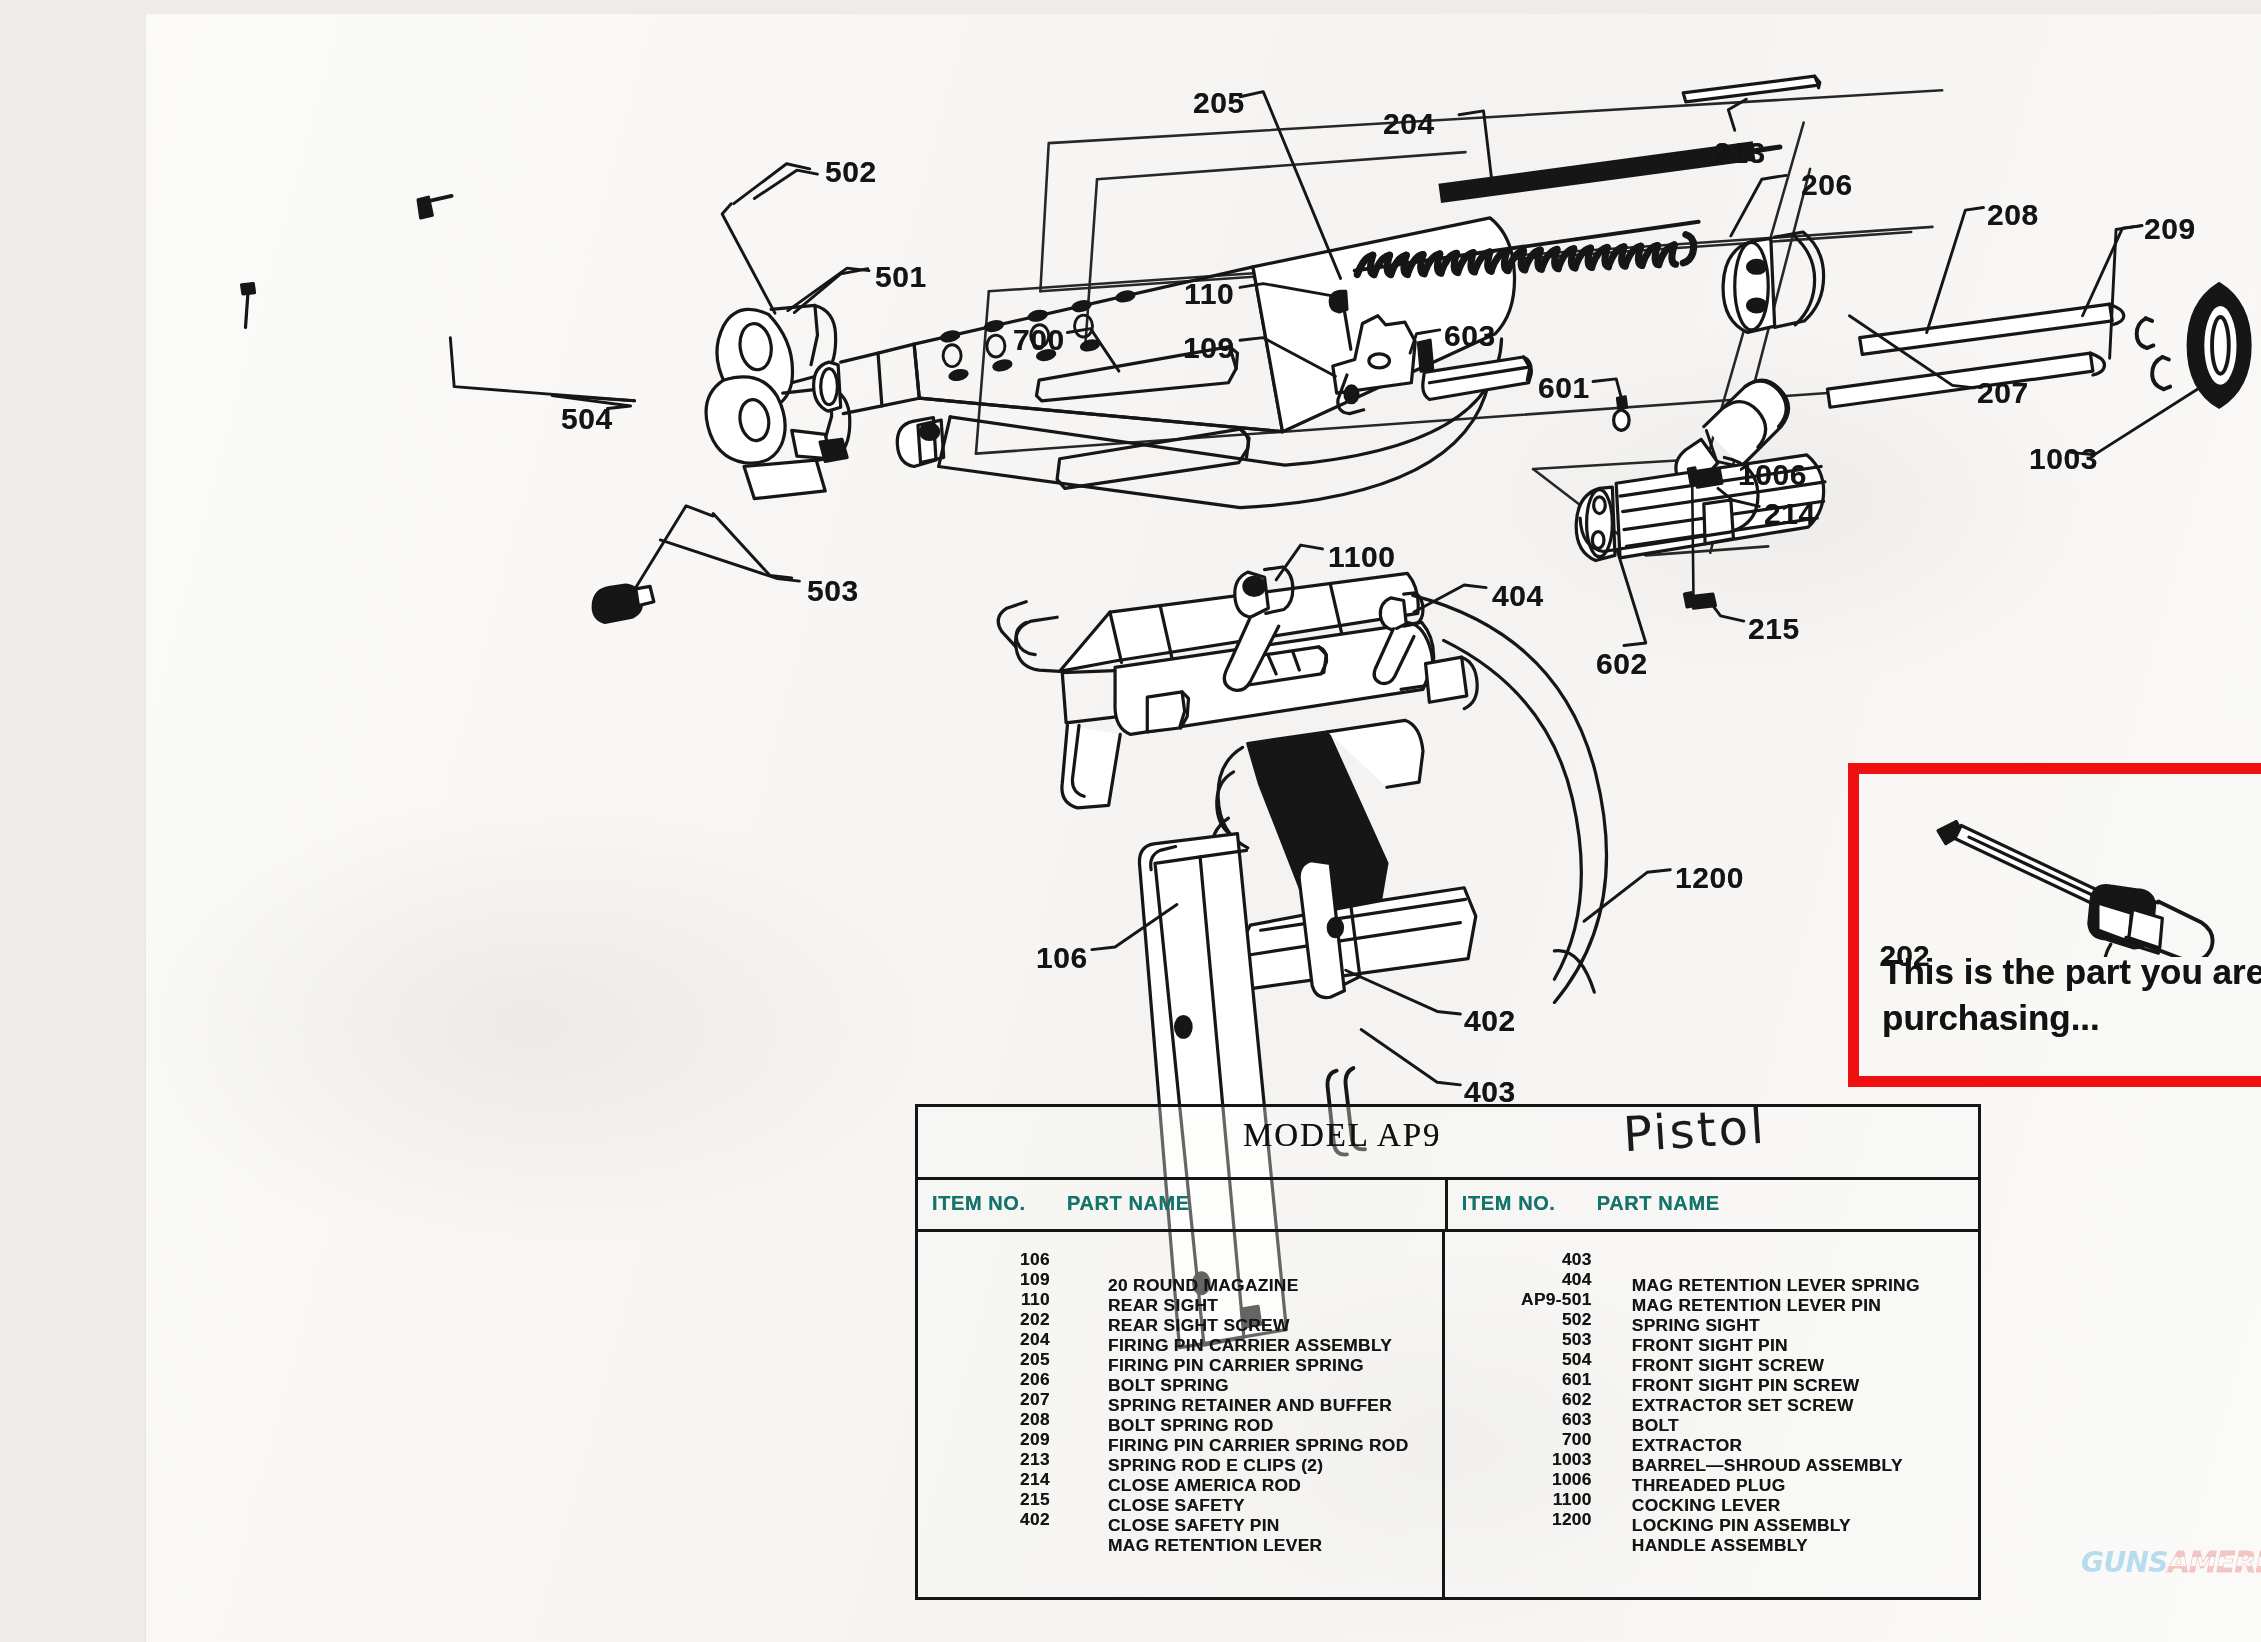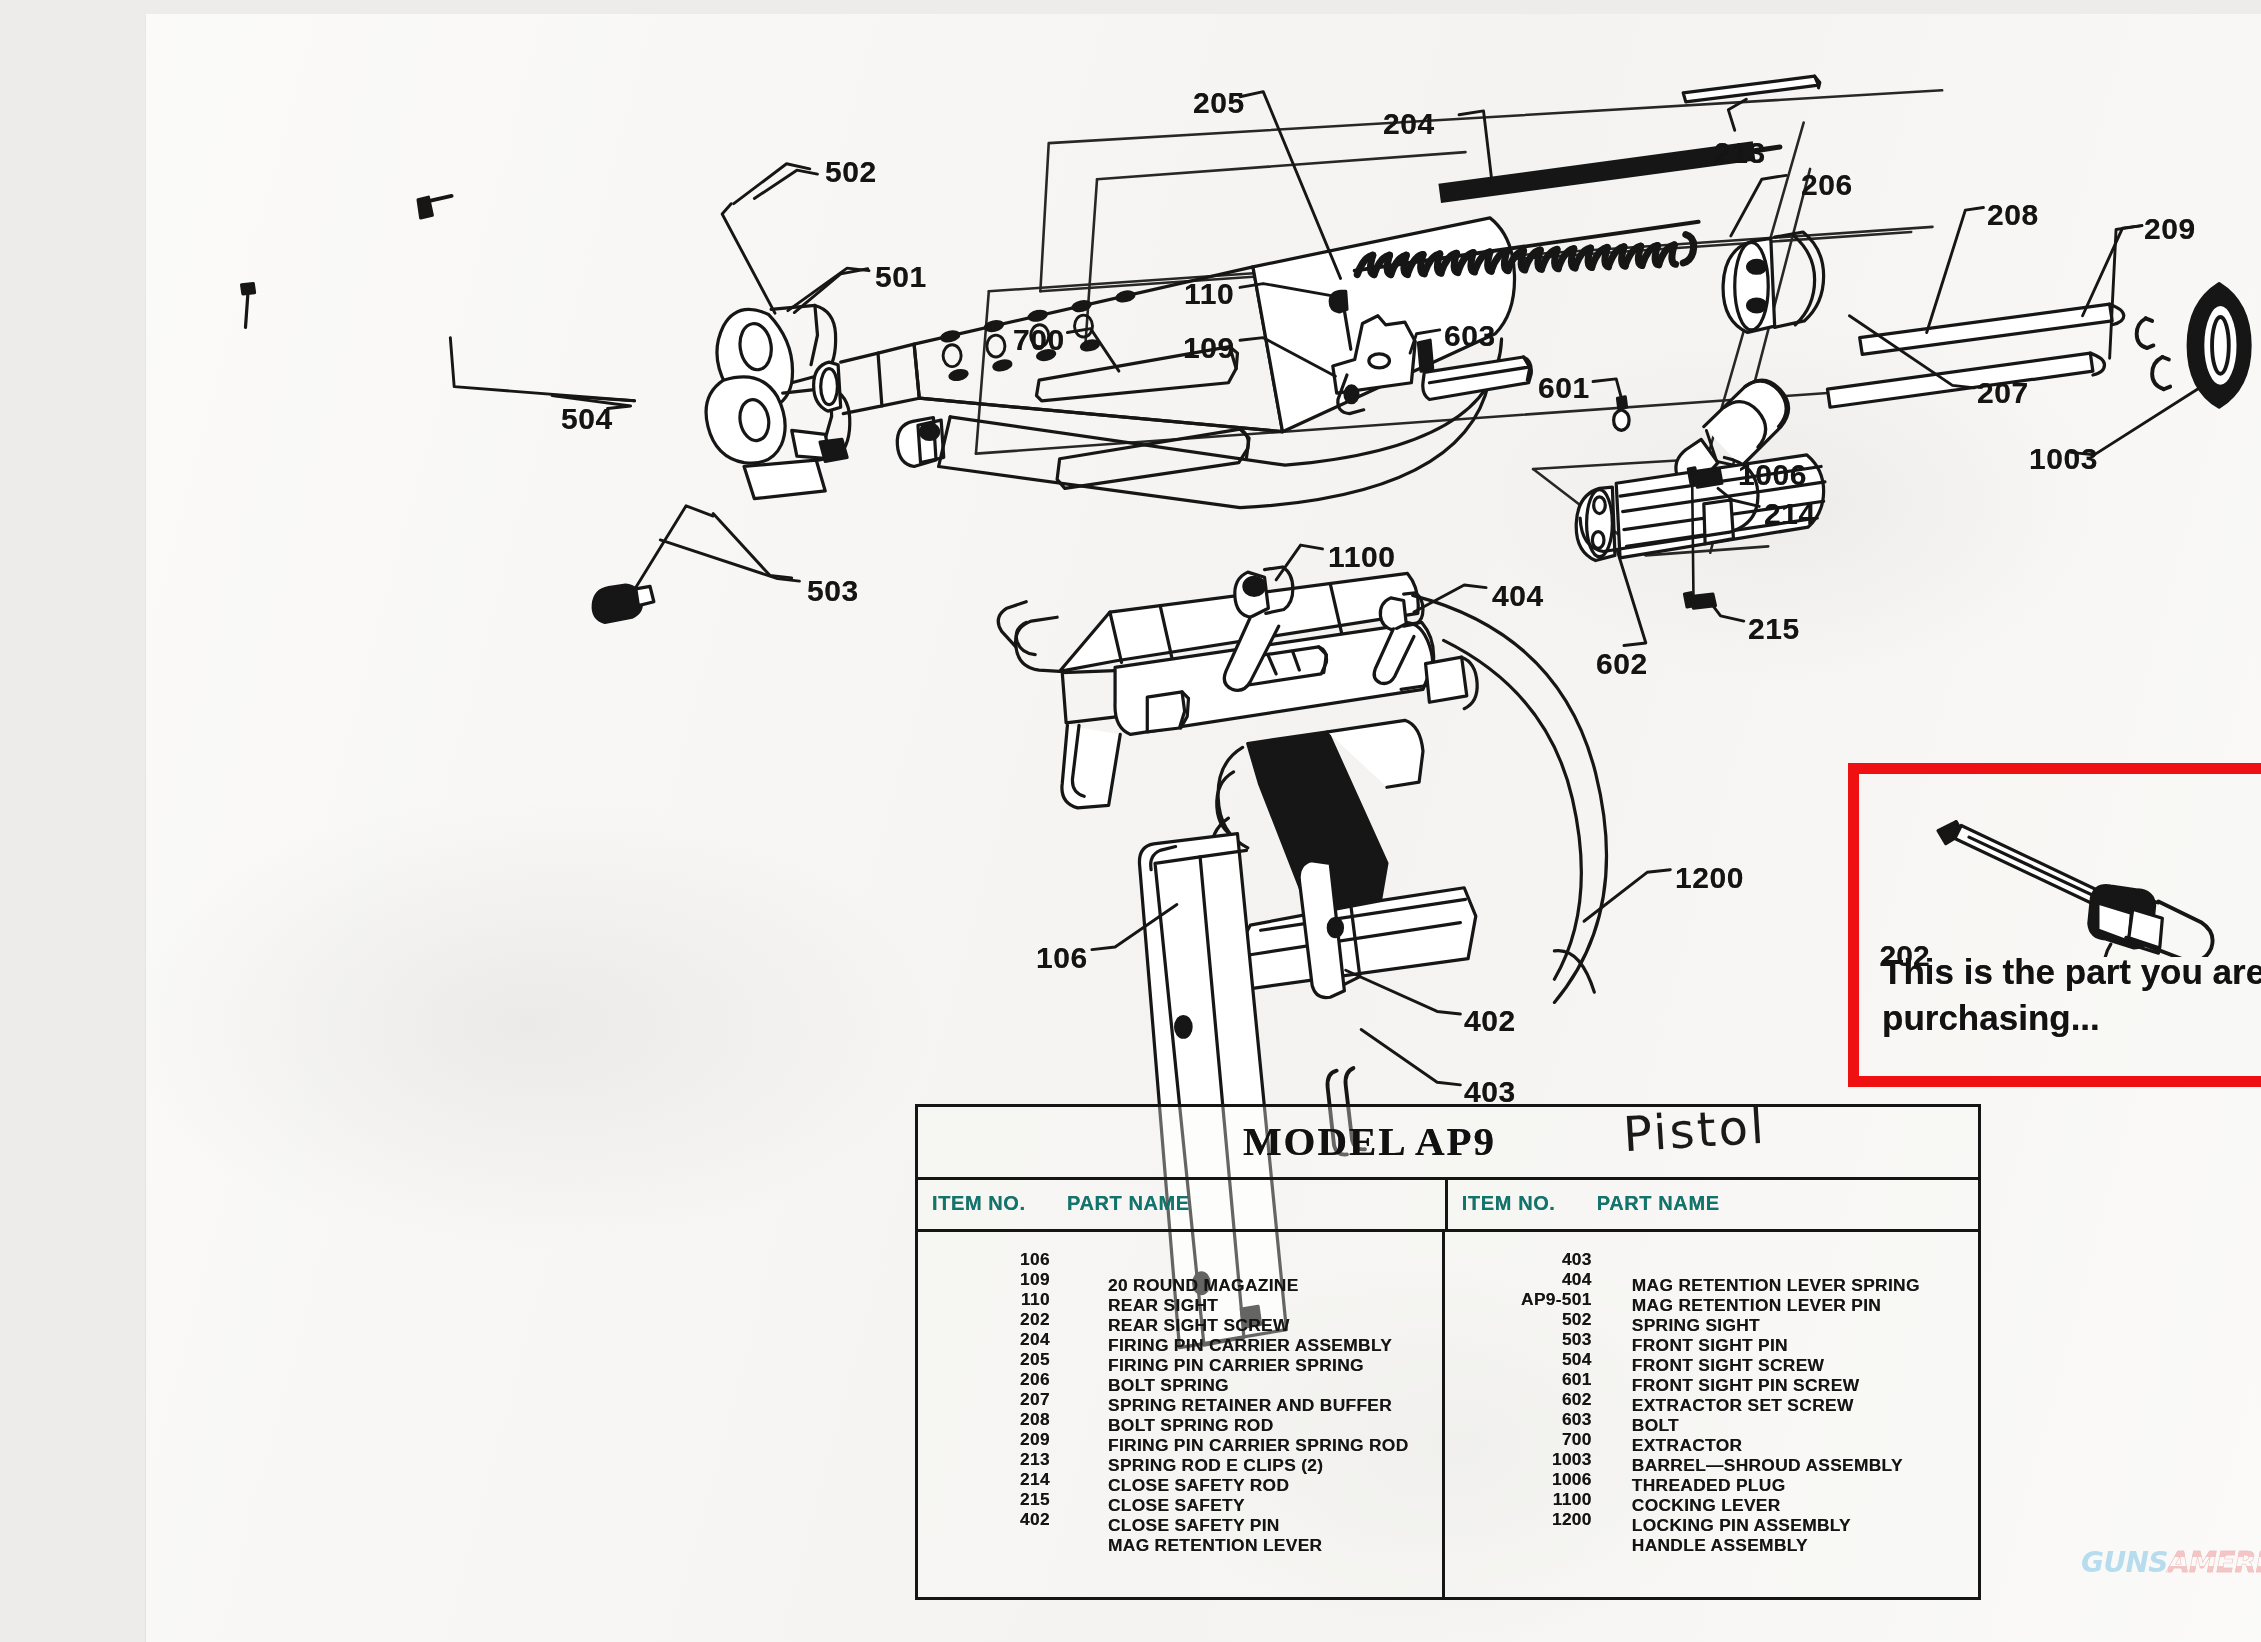--- a/index.html
+++ b/index.html
@@ -67,21 +67,21 @@
     border:3.2px solid #151515;
     background:rgba(250,249,247,0.35);
     box-sizing:border-box;
   }
   #table-title-row{
     position:relative;height:70px;border-bottom:3.2px solid #151515;
   }
   #model-title{
     position:absolute;left:325px;top:10.3px;
     font-family:"Liberation Serif", serif;
-    font-weight:700;font-size:41px;letter-spacing:1.9px;color:#111;
+    font-weight:400;font-size:33px;letter-spacing:1.9px;color:#111;
     text-shadow:0 0 0.6px rgba(17,17,17,.7);
   }
   #handwritten-note{
     position:absolute;left:705px;top:-5.2px;
     font-family:"DejaVu Sans", sans-serif;
     font-weight:400;font-size:48px;color:#1a1a1a;
     transform:rotate(-3.5deg);
     letter-spacing:2.6px;
   }
   #header-row{
@@ -610,21 +610,21 @@
         <div class="prow">
             <div class="pnum">208</div>
             <div class="pname">FIRING PIN CARRIER SPRING ROD</div>
           </div>
         <div class="prow">
             <div class="pnum">209</div>
             <div class="pname">SPRING ROD E CLIPS (2)</div>
           </div>
         <div class="prow">
             <div class="pnum">213</div>
-            <div class="pname">CLOSE SAFETY ROD</div>
+            <div class="pname">CLOSE AMERICA ROD</div>
           </div>
         <div class="prow">
             <div class="pnum">214</div>
             <div class="pname">CLOSE SAFETY</div>
           </div>
         <div class="prow">
             <div class="pnum">215</div>
             <div class="pname">CLOSE SAFETY PIN</div>
           </div>
         <div class="prow">

